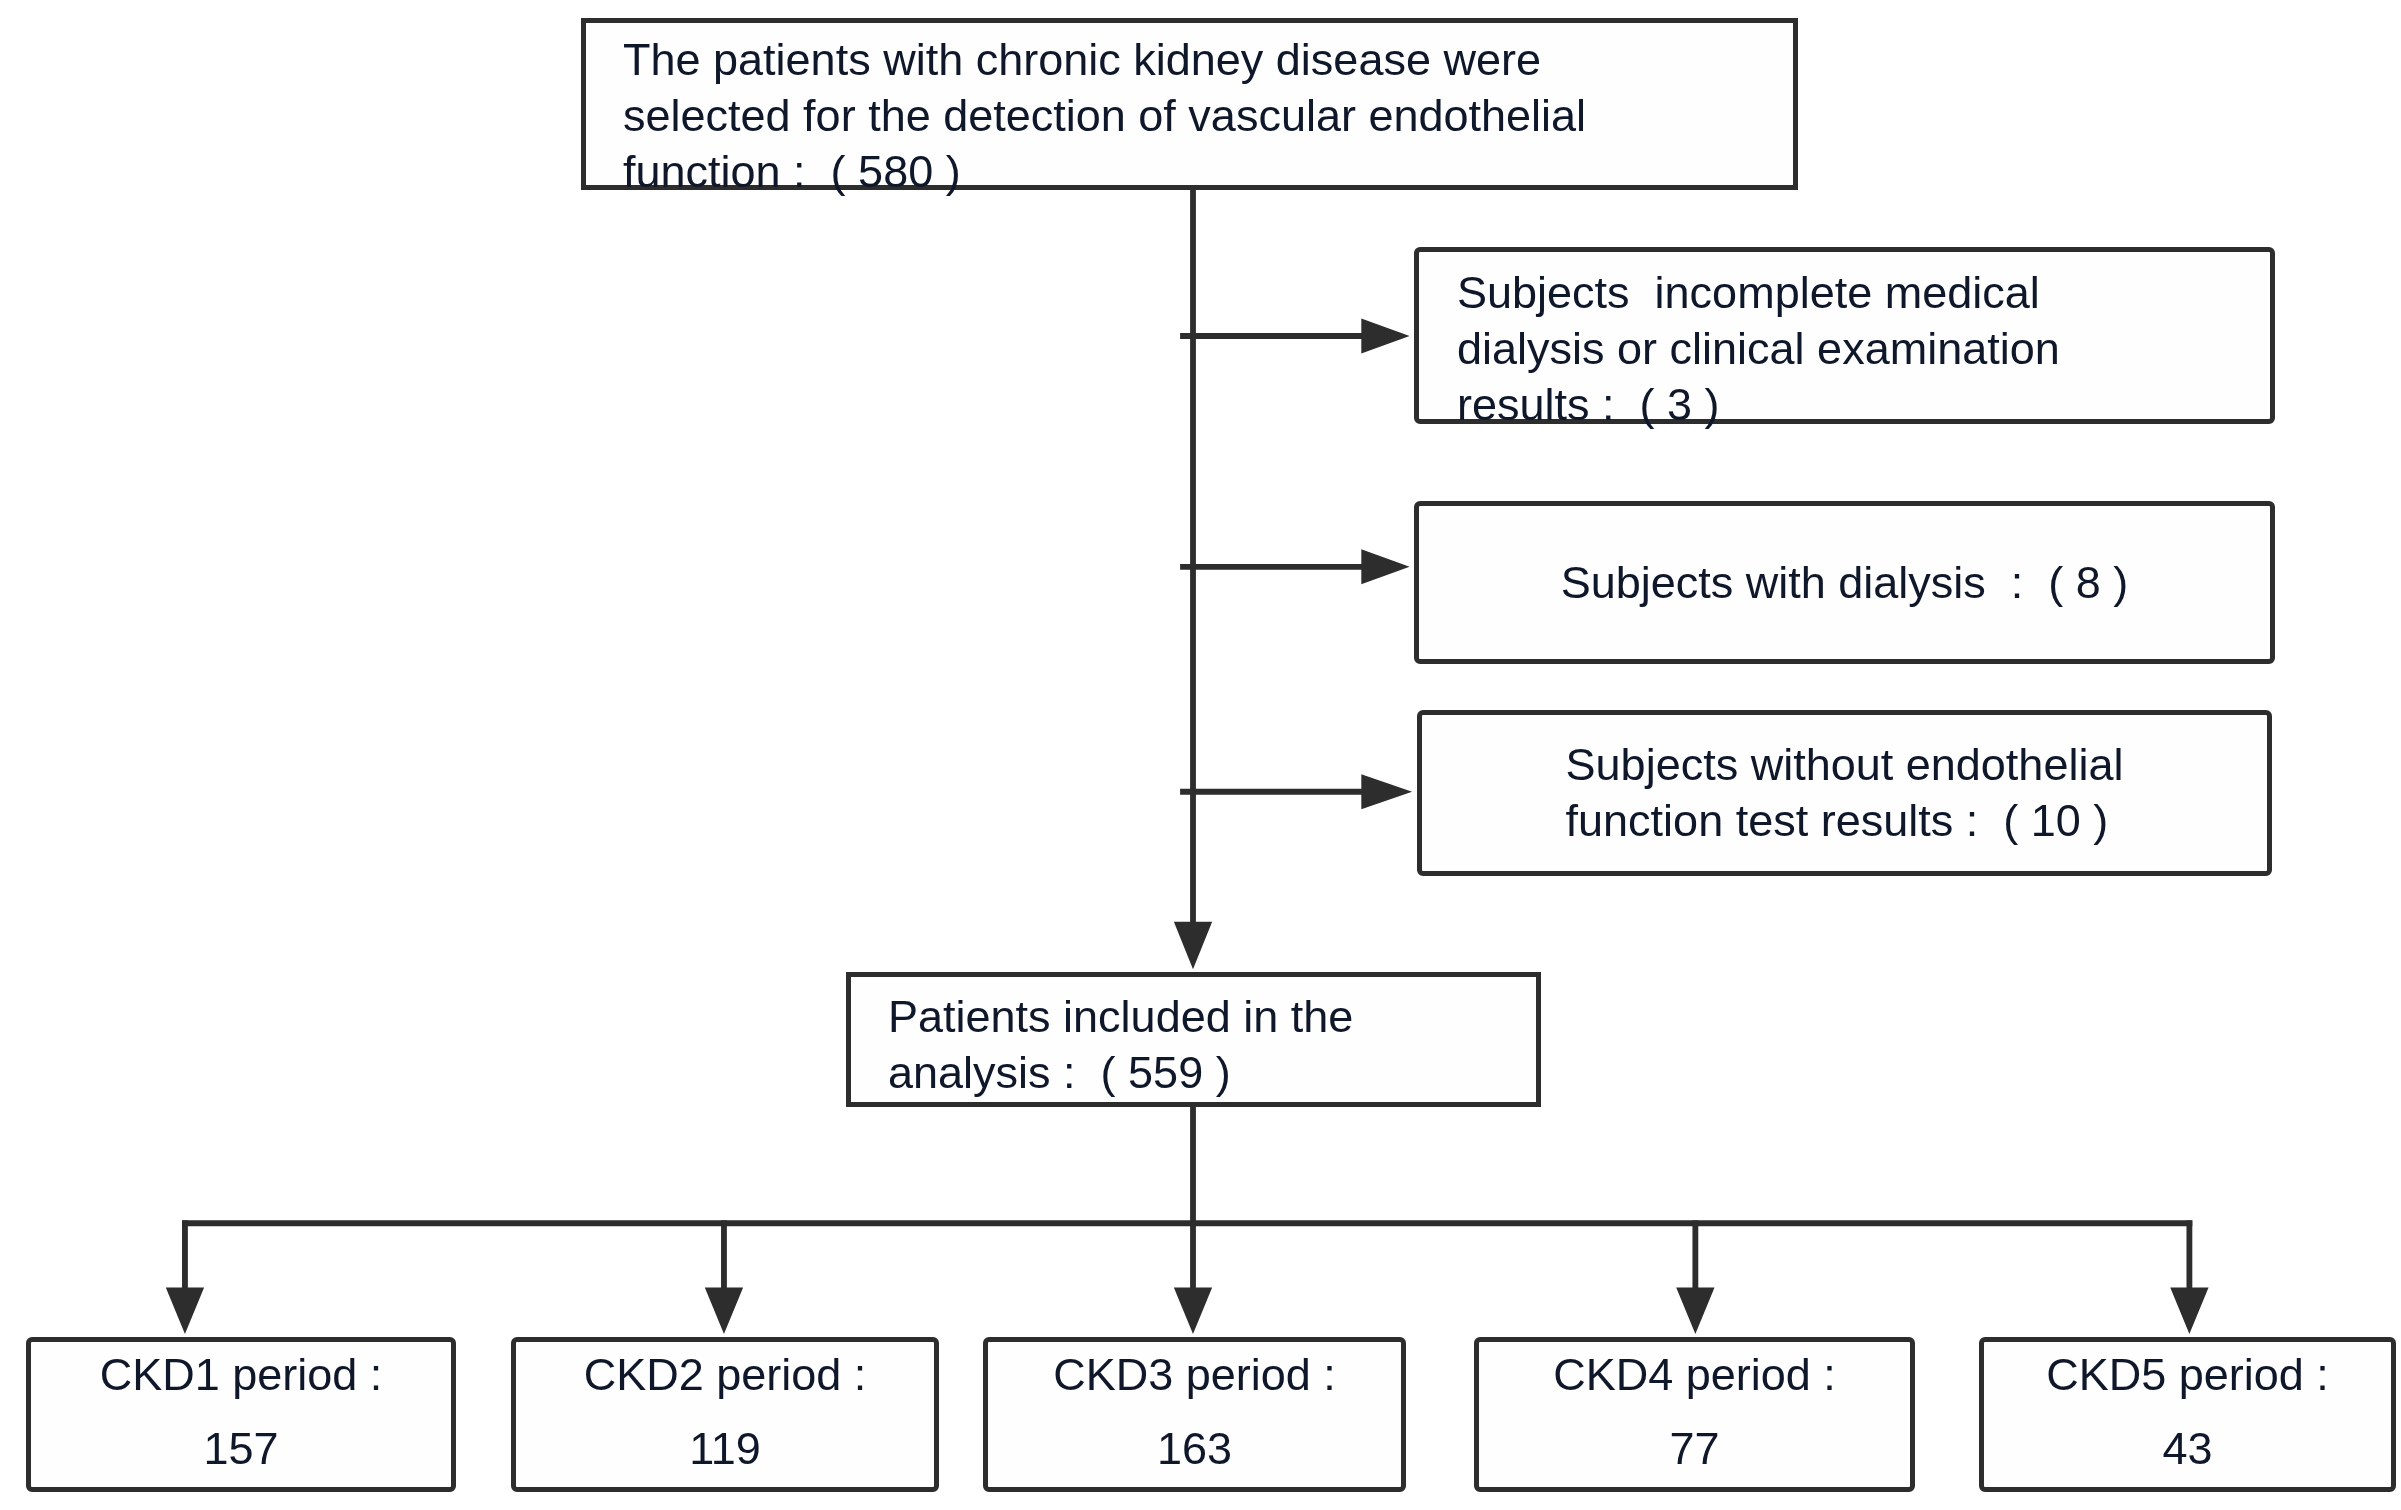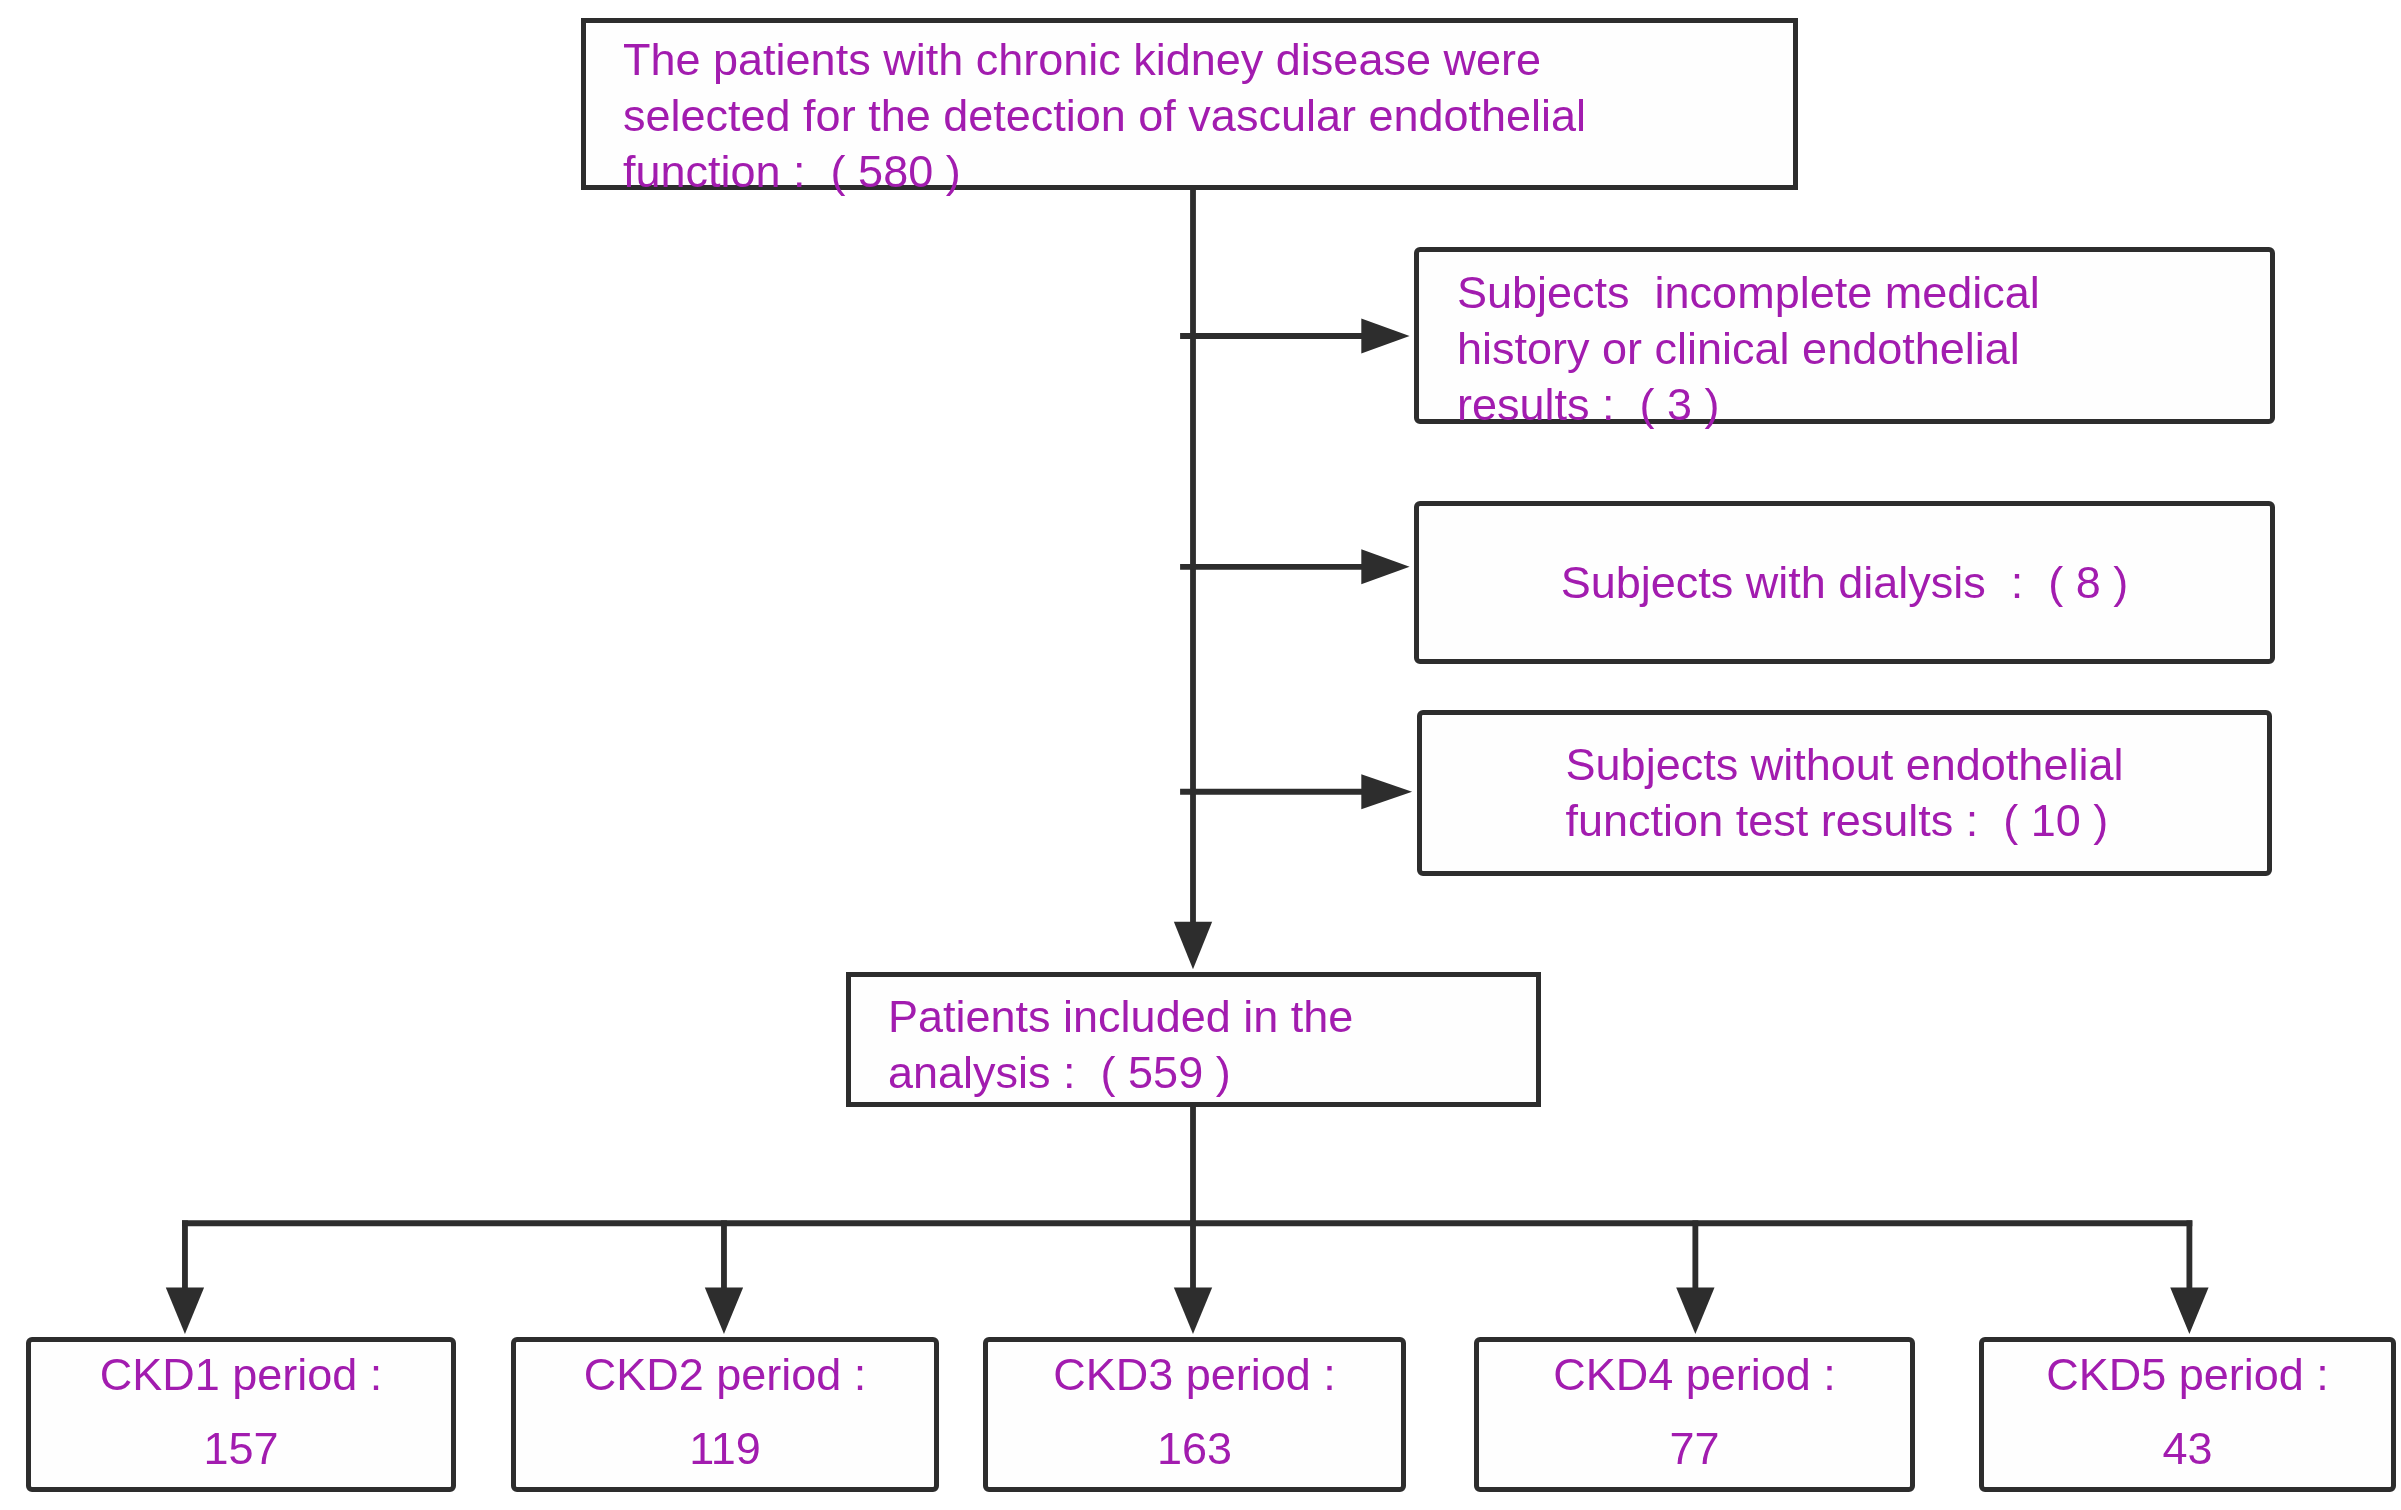--- a/index.html
+++ b/index.html
@@ -6,21 +6,21 @@
     margin: 0;
     padding: 0;
     background: #ffffff;
   }
   .canvas {
     position: relative;
     width: 2401px;
     height: 1511px;
     background: #ffffff;
     font-family: "Liberation Sans", "DejaVu Sans", sans-serif;
-    color: #a21caf;
+    color: #0f172a;
     overflow: hidden;
   }
   svg.connectors {
     position: absolute;
     left: 0;
     top: 0;
     width: 2401px;
     height: 1511px;
   }
   .box {
@@ -114,21 +114,21 @@
   </svg>
 
   <div class="box square-corners box-source">
     <div class="line">The patients with chronic kidney disease were</div>
     <div class="line">selected for the detection of vascular endothelial</div>
     <div class="line">function :  ( 580 )</div>
   </div>
 
   <div class="box rounded-corners box-excl-a">
     <div class="line">Subjects  incomplete medical</div>
-    <div class="line">history or clinical endothelial</div>
+    <div class="line">dialysis or clinical examination</div>
     <div class="line">results :  ( 3 )</div>
   </div>
 
   <div class="box rounded-corners box-excl-b">
     <div class="line">Subjects with dialysis  :  ( 8 )</div>
   </div>
 
   <div class="box rounded-corners box-excl-c">
     <div class="inner">
       <div class="line">Subjects without endothelial</div>

